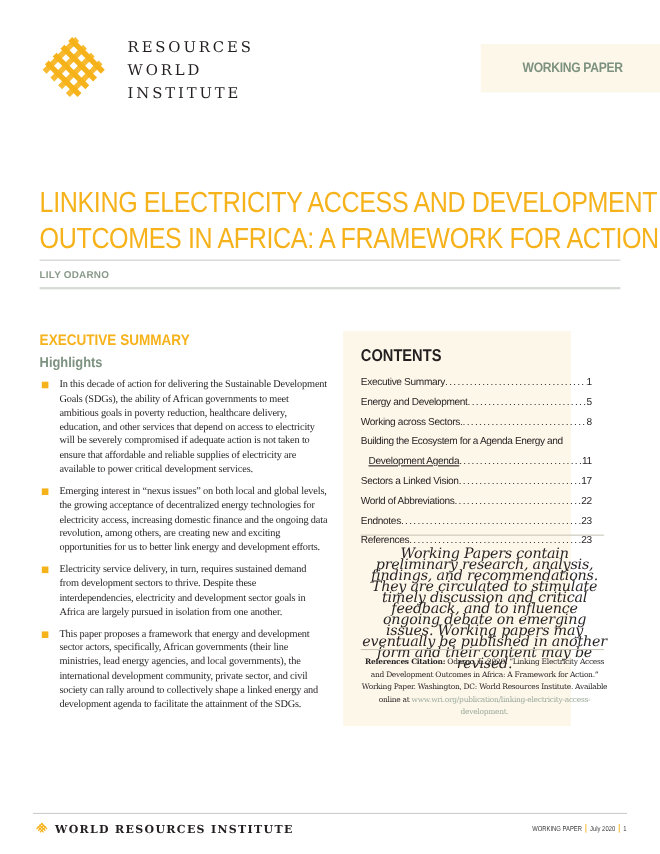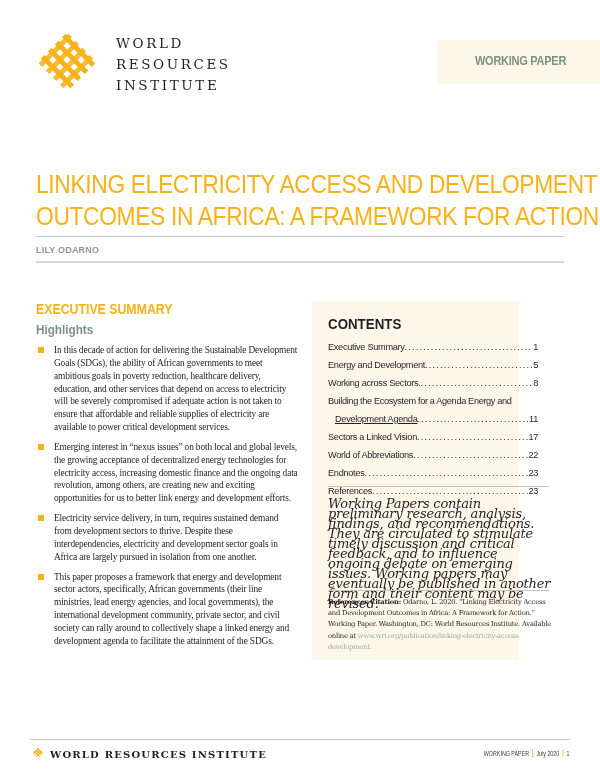--- a/index.html
+++ b/index.html
@@ -22,21 +22,21 @@
 
   
   .exec-title { position: absolute; left: 36px; top: 301px; font-family: "Liberation Sans", sans-serif; font-weight: bold; font-size: 14px; color: #f6b21a; transform: scaleX(0.88); transform-origin: left top; white-space: nowrap; }
   .highlights { position: absolute; left: 36px; top: 322px; font-family: "Liberation Sans", sans-serif; font-weight: bold; font-size: 13px; color: #7c917f; transform: scaleX(0.9); transform-origin: left top; }
 
   .bullets { position: absolute; left: 36px; top: 344px; width: 262px; list-style: none; }
   .bullet { position: relative; padding-left: 18px; font-size: 9.4px; line-height: 12.85px; margin-bottom: 7px; color: #231f20; letter-spacing: -0.15px; }
   .bullet .sq { position: absolute; left: 2px; top: 3px; width: 6px; height: 6px; background: #f6b21a; }
 
   
-  .contents-box { position: absolute; left: 312px; top: 301px; width: 207px; height: 359px; background: #fdf7ea; }
+  .contents-box { position: absolute; left: 312px; top: 301px; width: 207px; height: 359px; background: #fdf7ea; text-align: center; }
   .contents-title { position: absolute; left: 16px; top: 14px; font-family: "Liberation Sans", sans-serif; font-size: 15.5px; color: #231f20; transform: scaleX(0.86); transform-origin: left top; }
   .toc { position: absolute; left: 16px; top: 37px; width: 210px; list-style: none; font-family: "Liberation Sans", sans-serif; font-size: 9.2px; line-height: 18px; color: #231f20; }
   .toc li { display: flex; white-space: nowrap; }
   .toc li .lbl { flex: 0 0 auto; transform-origin: left center; letter-spacing: -0.3px; }
   .toc li .dots { flex: 1 1 auto; overflow: hidden; letter-spacing: 1.2px; }
   .toc li .pg { flex: 0 0 auto; letter-spacing: -0.3px; }
   .toc li.indent .lbl { padding-left: 7px; text-decoration: underline; }
   .toc li.nopage .lbl { letter-spacing: -0.35px; }
 
   .box-rule1 { position: absolute; left: 16px; top: 185px; width: 221px; height: 1px; background: #c9c6b8; }
@@ -69,22 +69,22 @@
   </g>
   <g fill="#ffffff" transform="rotate(45 33 33)">
     <rect x="19" y="19" width="5" height="5"></rect>
     <rect x="29" y="29" width="5" height="5"></rect>
     <rect x="39" y="39" width="5" height="5"></rect>
     <rect x="39" y="19" width="5" height="5"></rect>
     <rect x="19" y="39" width="5" height="5"></rect>
   </g>
 </svg>
 <div class="logo-text">
+  <div>RESOURCES</div>
   <div>WORLD</div>
-  <div>RESOURCES</div>
   <div>INSTITUTE</div>
 </div>
 
 <div class="wp-badge">
   <span>WORKING PAPER</span>
 </div>
 
 <h1 class="title">
   <div>LINKING ELECTRICITY ACCESS AND DEVELOPMENT</div>
   <div>OUTCOMES IN AFRICA: A FRAMEWORK FOR ACTION</div>

